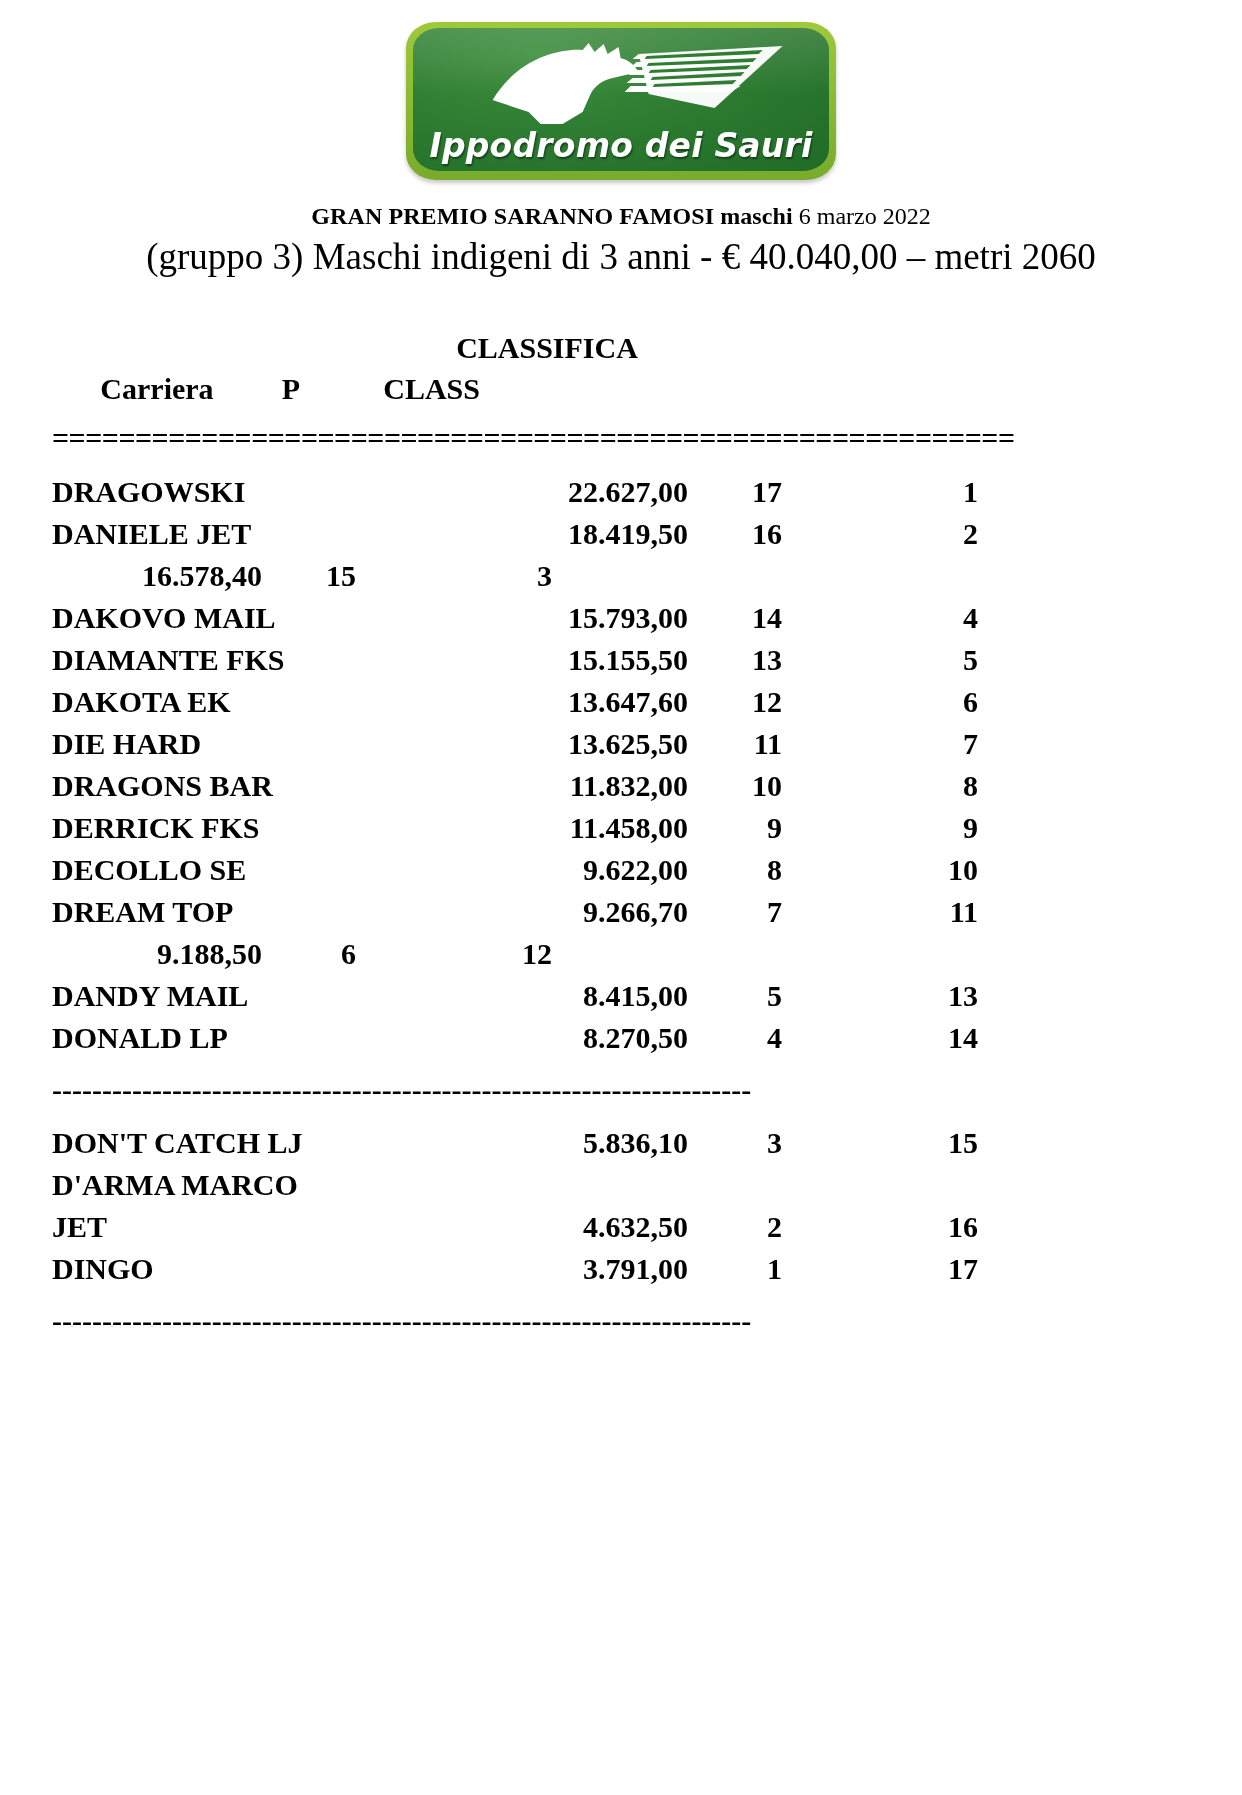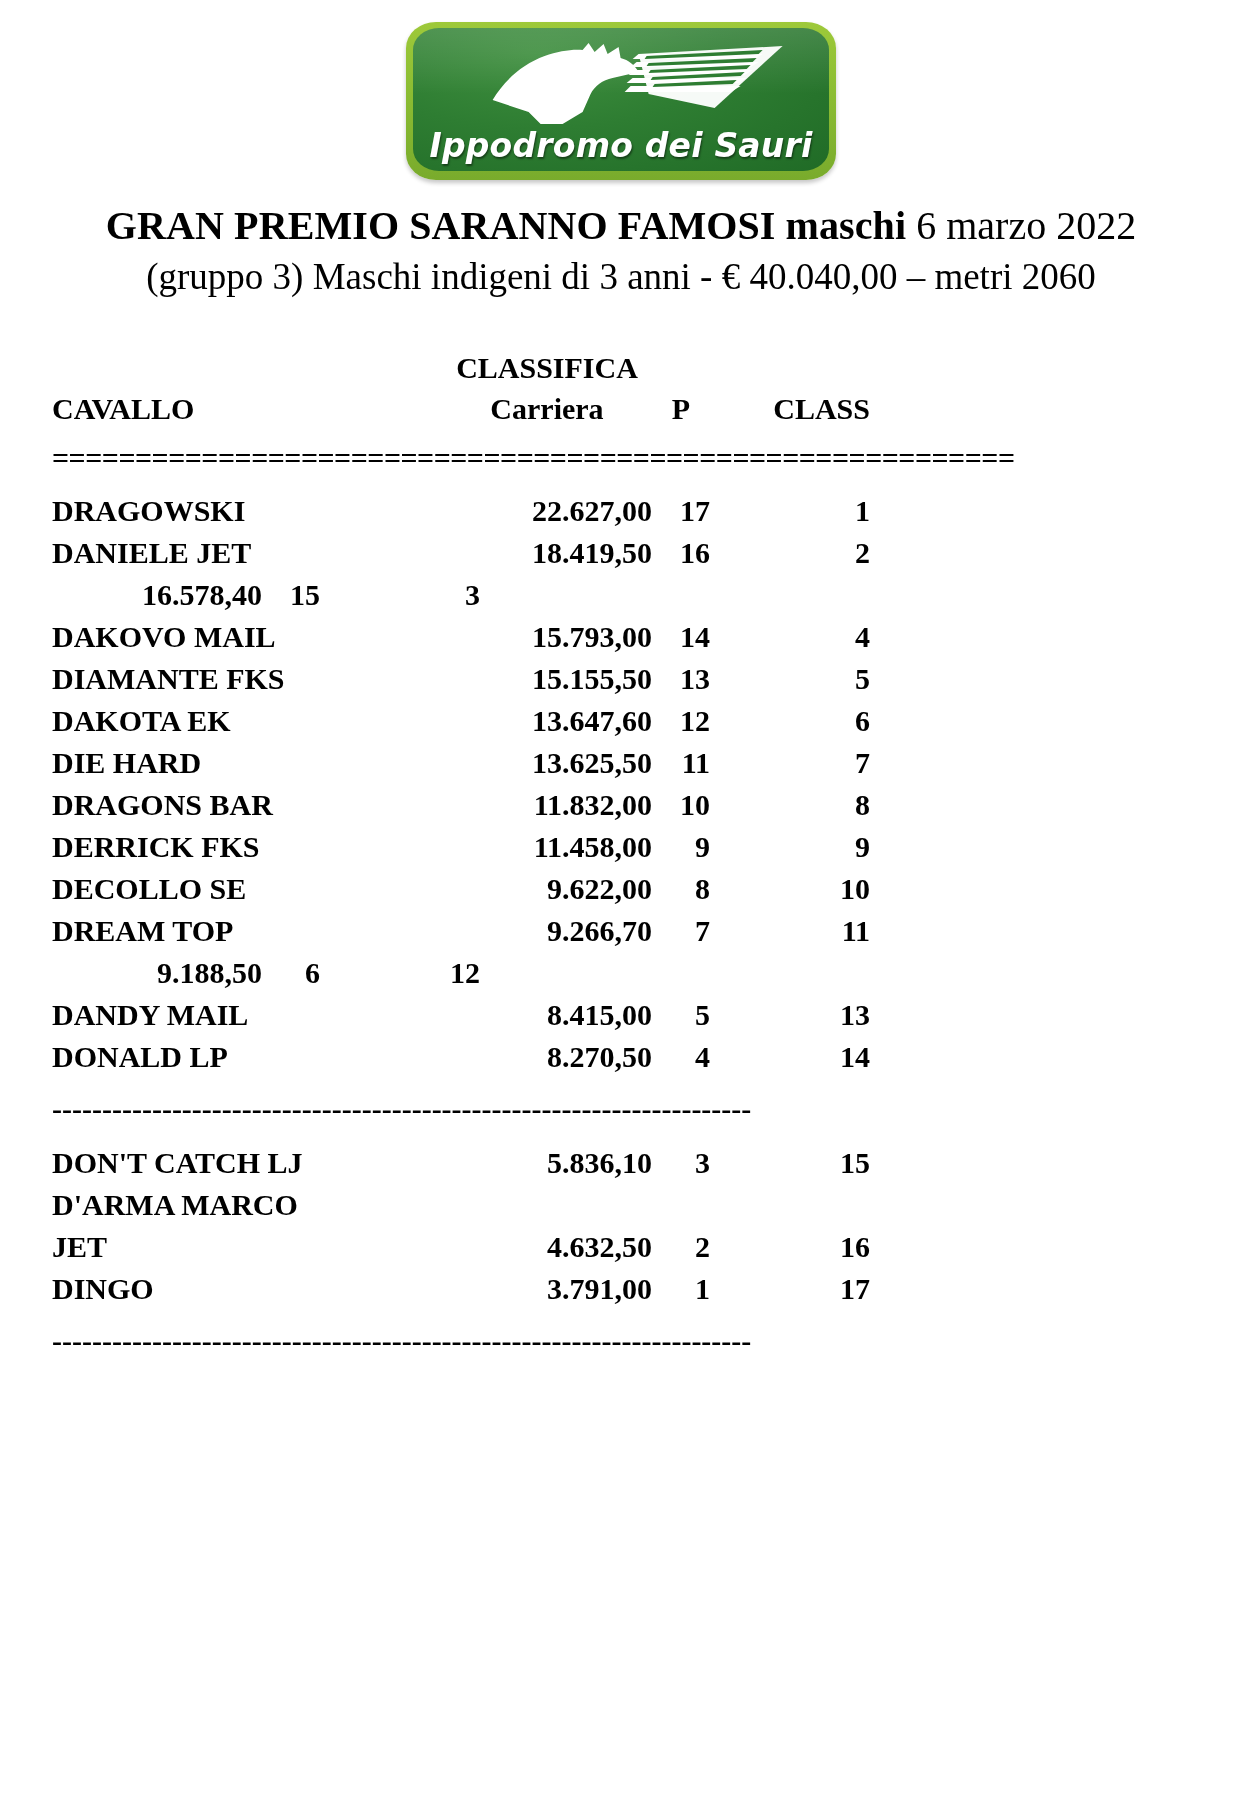--- a/index.html
+++ b/index.html
@@ -70,21 +70,21 @@
     white-space: nowrap;
   }
 
   
   .titles {
     margin-top: 22px;
     padding: 0 56px;
     text-align: center;
   }
   .title-line1 {
-    font-size: 40px;
+    font-size: 24px;
     line-height: 1.22;
   }
   .title-line1 .strongpart {
     font-weight: bold;
     letter-spacing: .1px;
   }
   .title-line1 .datepart {
     font-weight: normal;
   }
   .title-line2 {
@@ -131,20 +131,21 @@
   }
   .rule.dash { letter-spacing: 0px; }
 
   .rows { margin-top: 14px; }
 
   .row {
     display: flex;
     align-items: baseline;
     font-size: 30px;
     line-height: 1.40;
+    gap: 36px;
   }
   .row .name   { width: 390px; flex: none; white-space: nowrap; }
   .row .career { width: 210px; flex: none; text-align: right; }
   .row .p      { width: 58px;  flex: none; text-align: right; padding-left: 8px;}
   .row .cls    { width: 160px; flex: none; text-align: right; }
 
   .row.continued .career,
   .row.continued .p,
   .row.continued .cls { }
 </style>
@@ -187,21 +188,20 @@
 </div>
 
 <div class="sheet">
 
   <div class="classifica-row">
     <div class="spacer-name"></div>
     <div class="classifica-label">CLASSIFICA</div>
   </div>
 
   <div class="head-row">
-    <div class="col-name">CAVALLO</div>
     <div class="col-career">Carriera</div>
     <div class="col-p">P</div>
     <div class="col-class">CLASS</div>
   </div>
 
   <div class="rule">==========================================================</div>
 
   <div class="rows">
     <div class="row">
       <div class="name">DRAGOWSKI</div>

